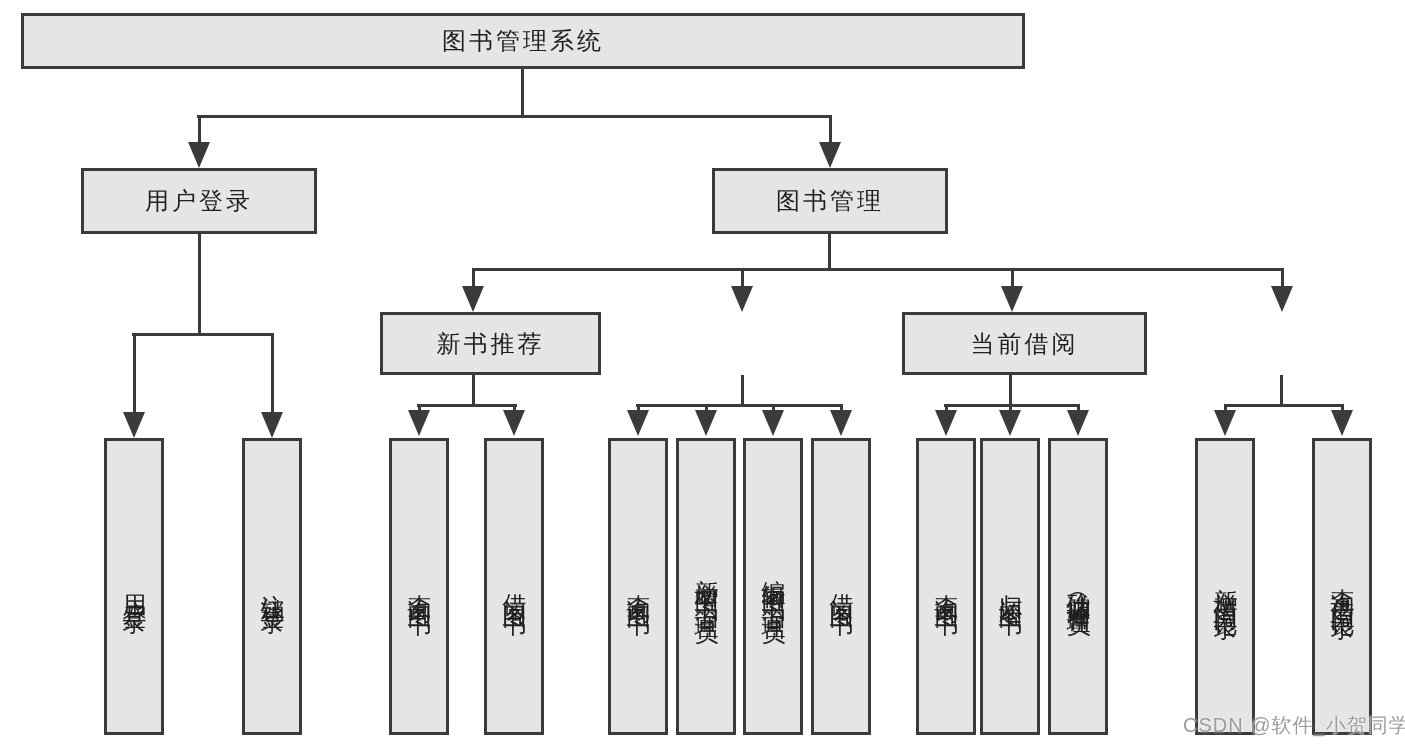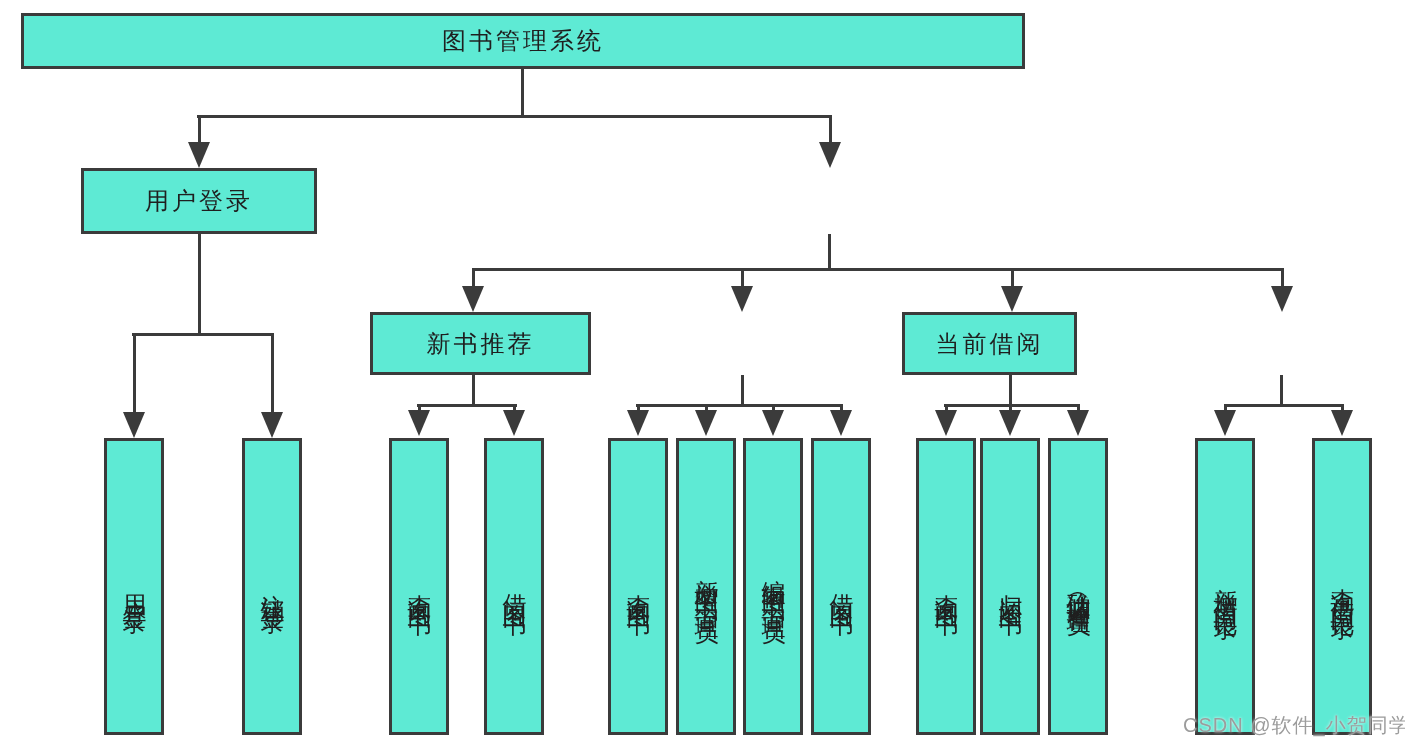--- a/index.html
+++ b/index.html
@@ -5,21 +5,21 @@
   :root{
     --line:#3b3b3b;
     --text:#1f1f1f;
   }
   html,body{margin:0;padding:0;background:#ffffff;}
   #stage{
     position:relative;width:1405px;height:747px;background:#ffffff;overflow:hidden;
     font-family:"Liberation Sans","DejaVu Sans",sans-serif;color:var(--text);
   }
   .node{
-    position:absolute;background:#5eead4;border:3px solid var(--line);
+    position:absolute;background:#e5e5e5;border:3px solid var(--line);
     box-sizing:border-box;display:flex;align-items:center;justify-content:center;
   }
   .hlabel{font-size:24px;letter-spacing:3px;white-space:nowrap;}
   .vlabel{
     writing-mode:vertical-rl;text-orientation:mixed;
     font-size:24px;letter-spacing:6px;line-height:1.2;white-space:nowrap;
   }
   .vl{position:absolute;width:3px;background:var(--line);}
   .hl{position:absolute;height:3px;background:var(--line);}
   .arrow{
@@ -38,25 +38,28 @@
 
 <div id="stage">
 
   <div class="node" style="left:21px;top:13px;width:1004px;height:56px;">
     <span class="hlabel">图书管理系统</span>
   </div>
 
   <div class="node" style="left:81px;top:168px;width:236px;height:66px;">
     <span class="hlabel">用户登录</span>
   </div>
+  <div class="node" style="left:712px;top:168px;width:236px;height:66px;">
+    <span class="hlabel">图书管理</span>
+  </div>
 
-  <div class="node" style="left:370px;top:312px;width:221px;height:63px;">
+  <div class="node" style="left:380px;top:312px;width:221px;height:63px;">
     <span class="hlabel">新书推荐</span>
   </div>
-  <div class="node" style="left:902px;top:312px;width:175px;height:63px;">
+  <div class="node" style="left:902px;top:312px;width:245px;height:63px;">
     <span class="hlabel">当前借阅</span>
   </div>
 
   <div class="node" style="left:104px;top:438px;width:60px;height:297px;">
     <span class="vlabel">用户登录</span>
   </div>
   <div class="node" style="left:242px;top:438px;width:60px;height:297px;">
     <span class="vlabel">注销登录</span>
   </div>
 

